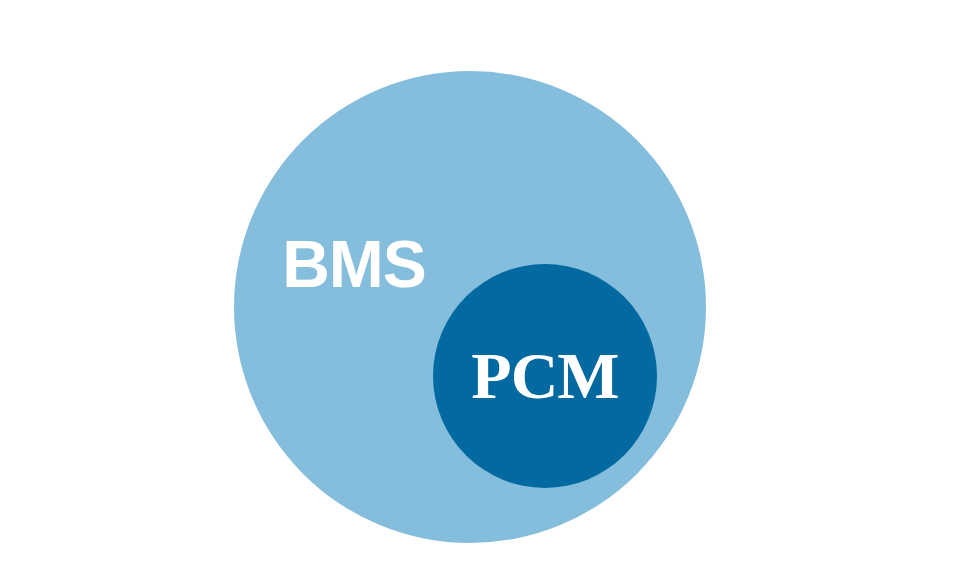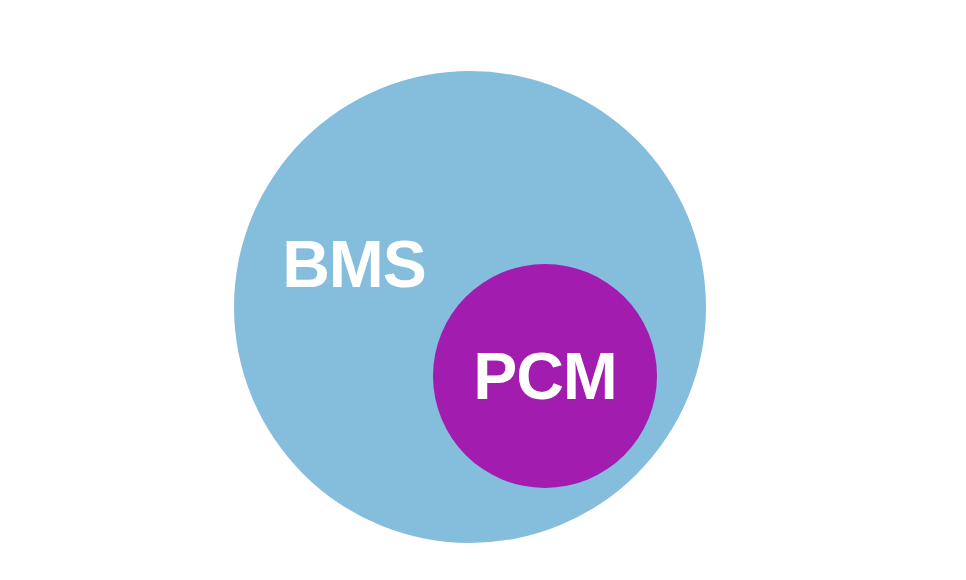--- a/index.html
+++ b/index.html
@@ -56,18 +56,18 @@
 </style>
 </head>
 <body>
 
 <div class="stage" style="background-color: rgb(255, 255, 255);">
 
   <div class="circle-outer" style="background-color: rgb(133, 189, 220);">
 
     <span class="label-outer" style="color: rgb(255, 255, 255);">BMS</span>
 
-    <div class="circle-inner" style="background-color: #a21caf;">
+    <div class="circle-inner" style="background-color: #0369a1; font-family: Liberation Serif, serif;">
 
       <span class="label-inner" style="color: rgb(255, 255, 255);">PCM</span>
     </div>
   </div>
 </div>
 
 </body></html>

